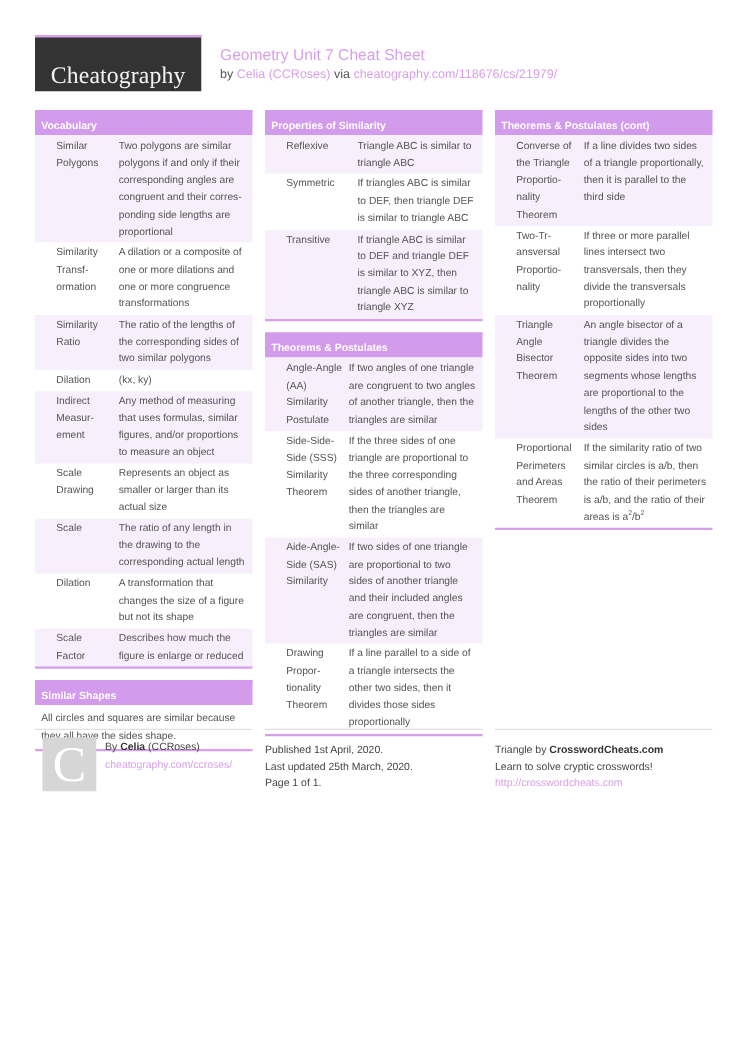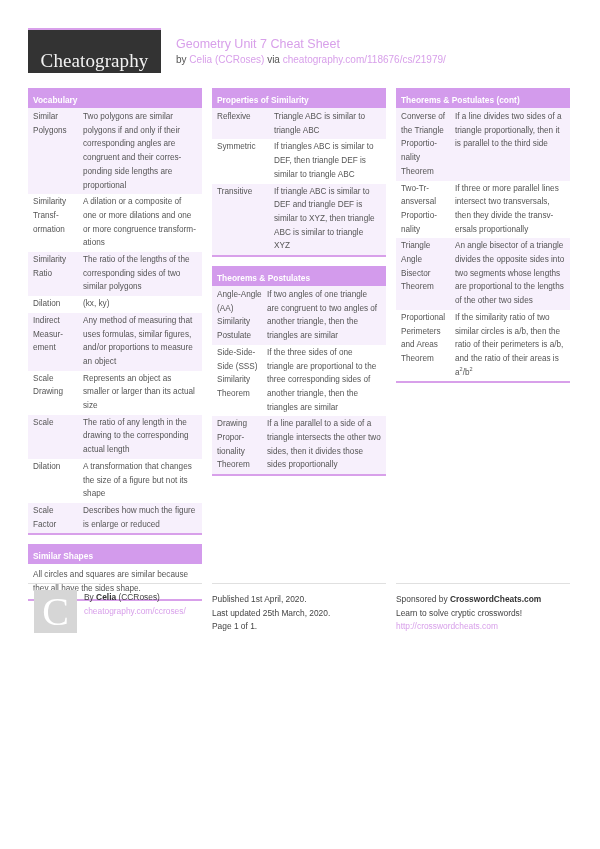--- a/index.html
+++ b/index.html
@@ -17,21 +17,21 @@
   .col1 { left: 28px; }
   .col2 { left: 212px; }
   .col3 { left: 396px; }
 
   .section { margin-bottom: 9px; border-bottom: 2px solid #d8a0ea; }
   .sec-head { background: #d39bec; color: #ffffff; font-weight: bold; font-size: 8.4px; padding: 0 5px; height: 20px; line-height: 20px; white-space: nowrap; border-top: 2px solid #d39bec; }
   .row { display: flex; font-size: 8.2px; line-height: 13.7px; padding: 1px 5px 2px 5px; }
   .row:nth-child(odd) { background: #f7f0fc; }
   .row:nth-child(even) { background: #ffffff; }
   .rows .row:first-child { padding-top: 2px; }
-  .term { width: 45px; flex: none; color: #555; }
+  .term { width: 45px; flex: none; color: #555; margin-left: 12px; }
   .def { flex: 1; color: #555; padding-left: 5px; }
   .w2 .term { width: 52px; }
   .w3 .term { width: 49px; }
   .para { font-size: 8.2px; line-height: 13.7px; padding: 4px 5px 3px 5px; color: #555; background: #fff; }
   sup { font-size: 5.5px; vertical-align: super; line-height: 0; }
 
   .footer { position: absolute; top: 583px; }
   .fcol { position: absolute; width: 174px; border-top: 1px solid #e0e0e0; padding-top: 9px; font-size: 8.4px; line-height: 13.6px; color: #444; }
   .f1 { left: 28px; }
   .f2 { left: 212px; }
@@ -125,20 +125,24 @@
     <div class="rows">
       <div class="row">
           <div class="term">Angle-­Angle (AA) Similarity Postulate</div>
           <div class="def">If two angles of one triangle are congruent to two angles of another triangle, then the triangles are similar</div>
         </div>
       <div class="row">
           <div class="term">Side-S­ide-Side (SSS) Similarity Theorem</div>
           <div class="def">If the three sides of one triangle are proportional to the three corresponding sides of another triangle, then the triangles are similar</div>
         </div>
       <div class="row">
+          <div class="term">Aide-A­ngle-Side (SAS) Similarity</div>
+          <div class="def">If two sides of one triangle are proportional to two sides of another triangle and their included angles are congruent, then the triangles are similar</div>
+        </div>
+      <div class="row">
           <div class="term">Drawing Propor­tionality Theorem</div>
           <div class="def">If a line parallel to a side of a triangle intersects the other two sides, then it divides those sides proportionally</div>
         </div>
     </div>
   </div>
 </div>
 
 <div class="col col3">
   <div class="section w3">
     <div class="sec-head">Theorems &amp; Postulates (cont)</div>
@@ -170,17 +174,17 @@
       <div><span>By </span><b>Celia</b><span> (CCRoses)</span></div>
       <div class="plink">cheatography.com/ccroses/</div>
     </div>
   </div>
   <div class="fcol f2">
     <div>Published 1st April, 2020.</div>
     <div>Last updated 25th March, 2020.</div>
     <div>Page 1 of 1.</div>
   </div>
   <div class="fcol f3">
-    <div><span>Sponsored by </span><b>CrosswordCheats.com</b></div>
+    <div><span>Triangle by </span><b>CrosswordCheats.com</b></div>
     <div>Learn to solve cryptic crosswords!</div>
     <div class="plink">http://crosswordcheats.com</div>
   </div>
 </div>
 
 </body></html>

